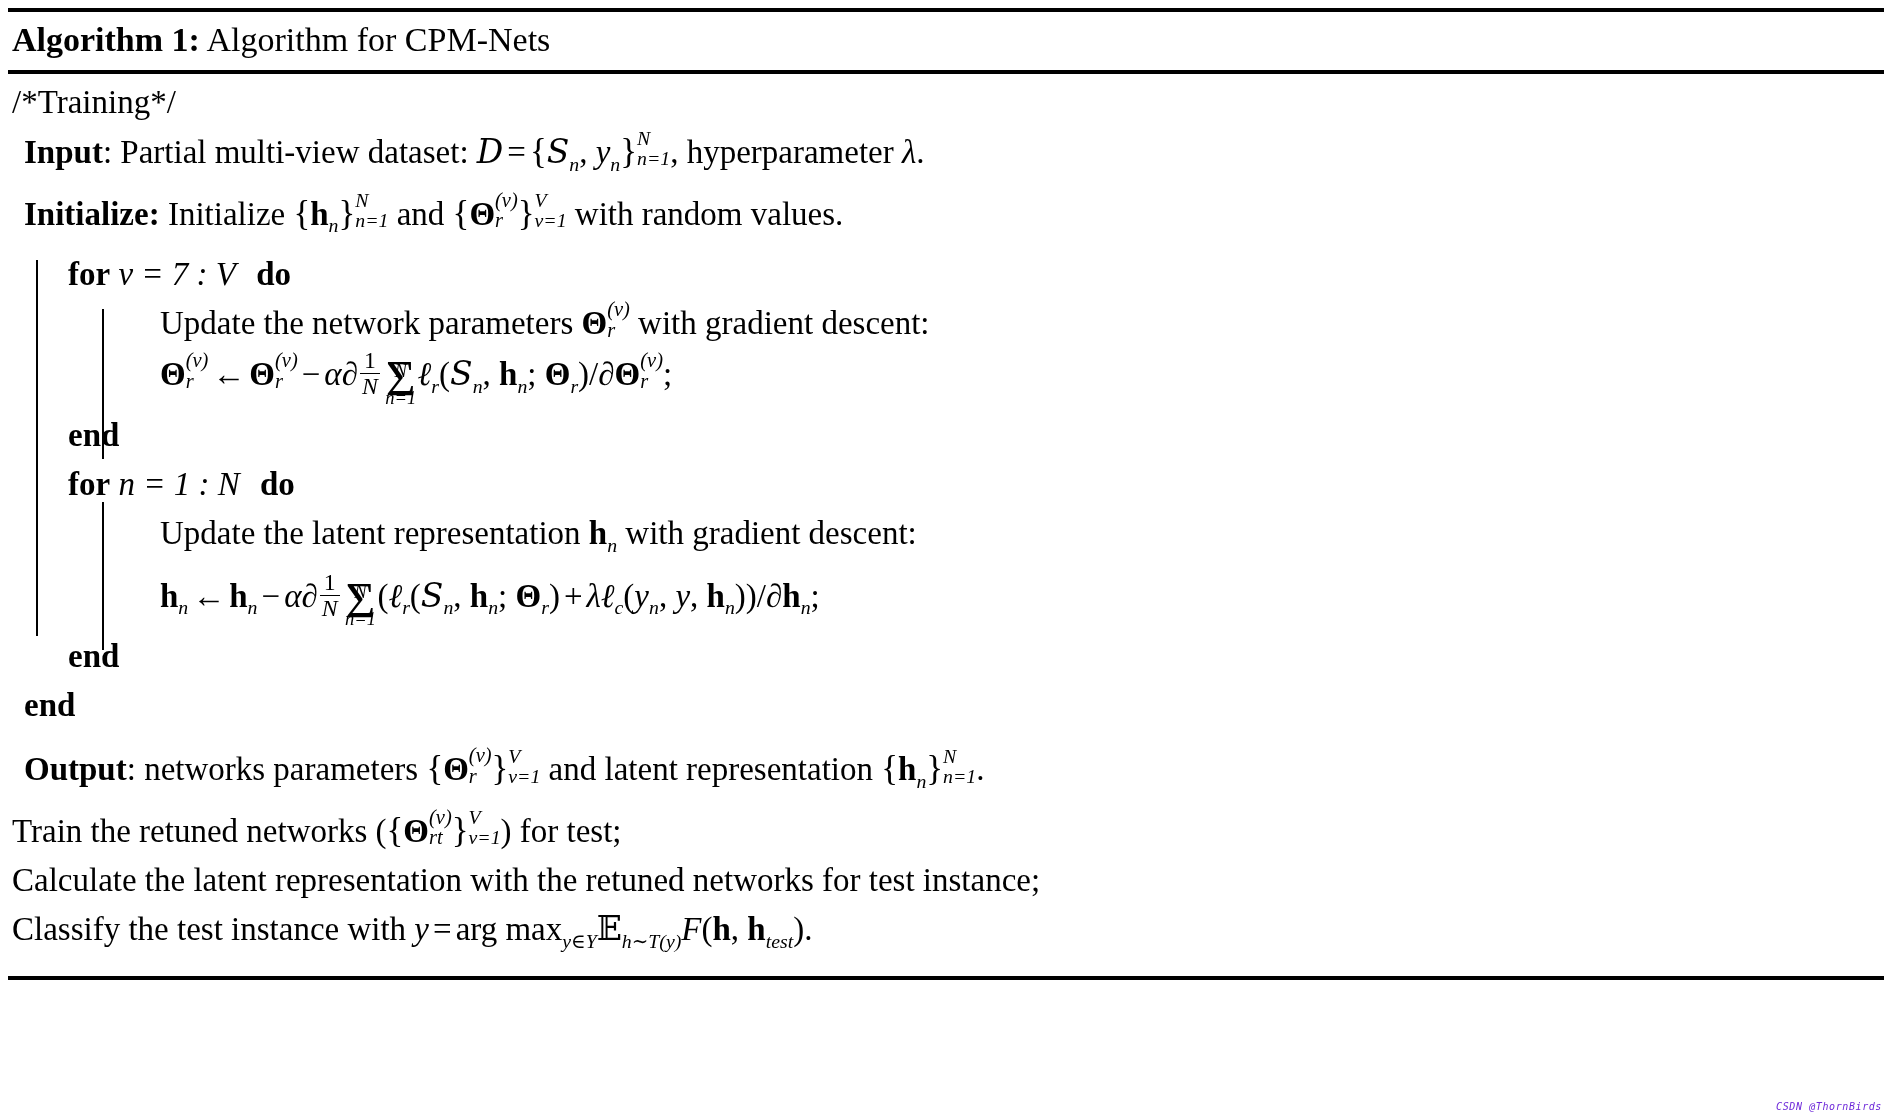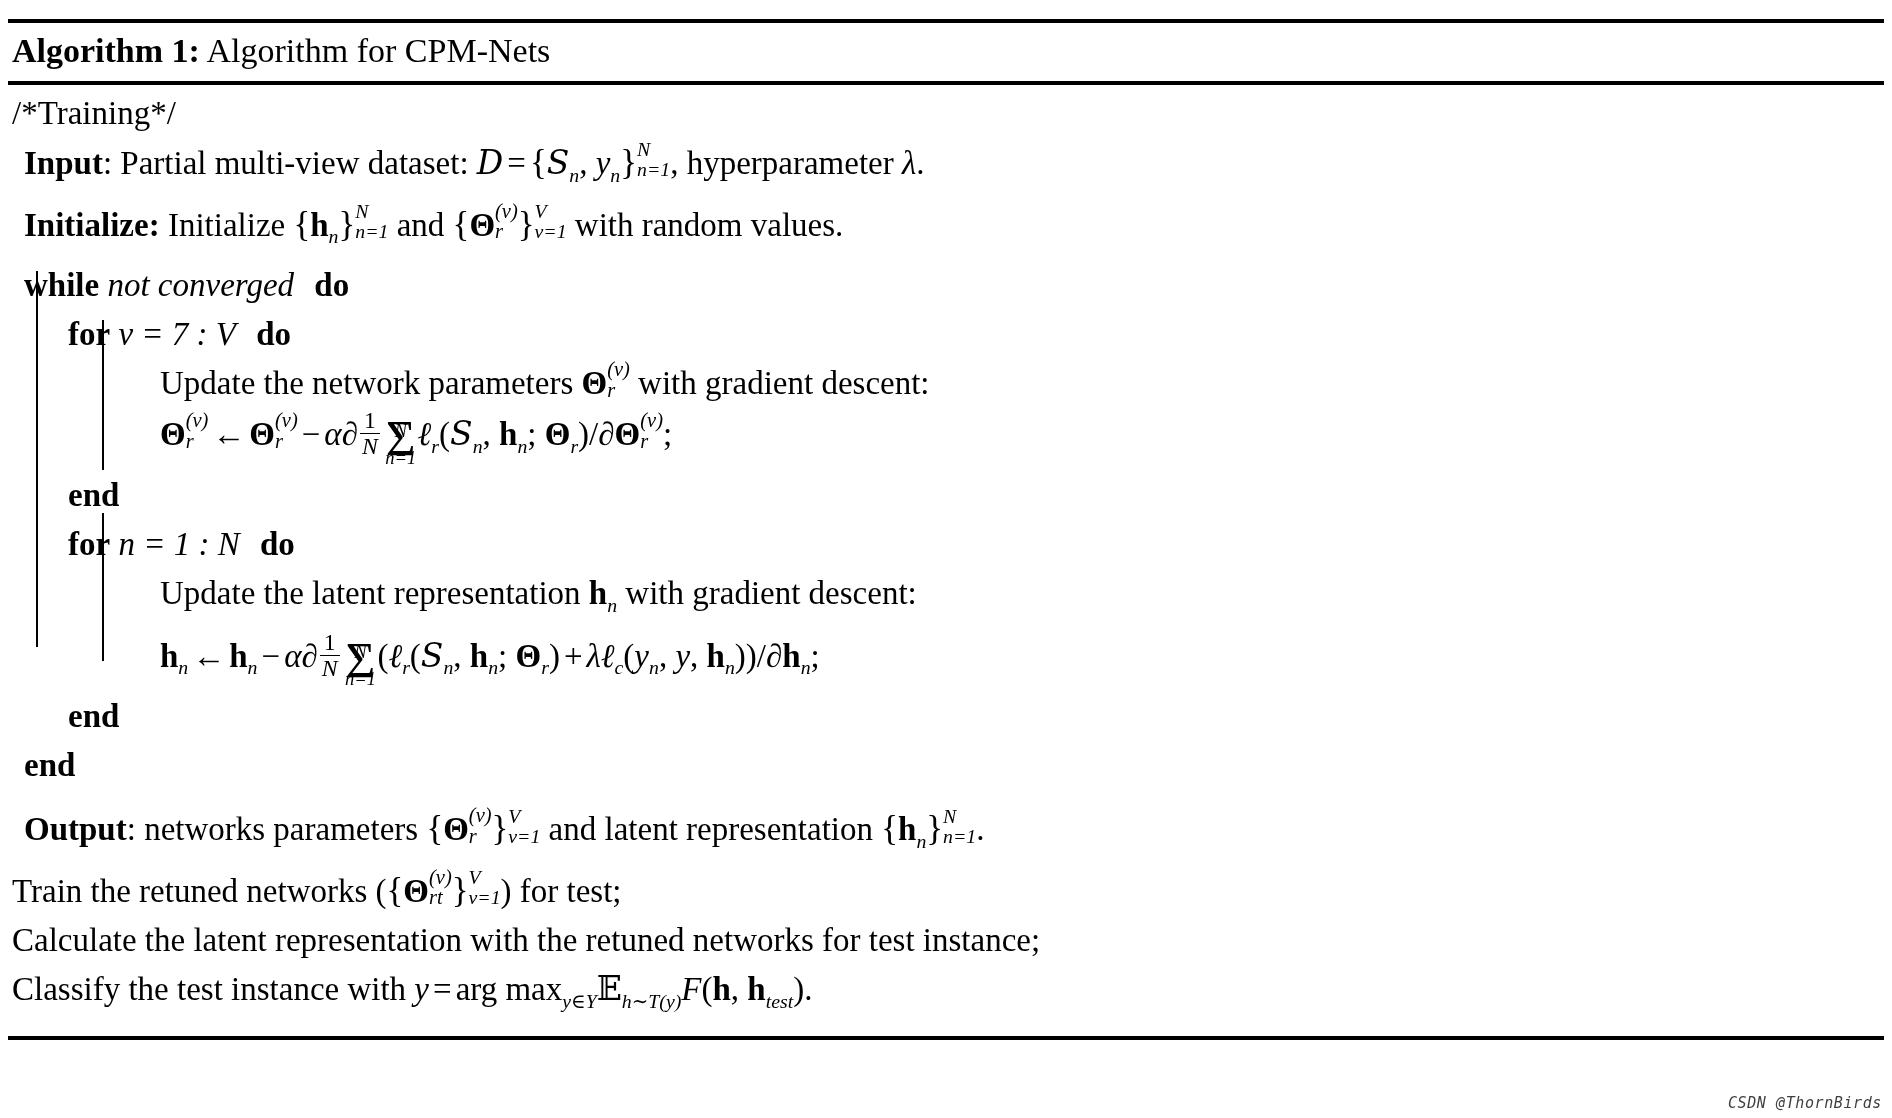--- a/index.html
+++ b/index.html
@@ -10,21 +10,21 @@
   body {
     width: 1892px;
     height: 1118px;
     font-family: "Liberation Serif", "DejaVu Serif", serif;
     color: #000000;
     overflow: hidden;
   }
   .algorithm {
     position: absolute;
     left: 8px;
-    top: 19px;
+    top: 8px;
     width: 1876px;
   }
   
   .rule-top {
     border-top: 4px solid #000;
     height: 0;
     margin: 0;
   }
   .rule-mid {
     border-top: 4px solid #000;
@@ -139,22 +139,22 @@
     border-left: 2.5px solid #000;
   }
   #guide-while { left: 28px;  top: 252px; height: 376px; }
   #guide-for1  { left: 94px;  top: 301px; height: 150px; }
   #guide-for2  { left: 94px;  top: 494px; height: 148px; }
 
   .watermark {
     position: absolute;
     right: 10px;
     bottom: 6px;
-    font-size: 15px;
-    color: #404040;
+    font-size: 10px;
+    color: #6d28d9;
     font-family: "DejaVu Sans Mono", monospace;
     letter-spacing: 0.6px;
     font-style: italic;
   }
 </style>
 </head>
 <body>
 
 <div class="algorithm">
 
@@ -178,25 +178,20 @@
     </div>
 
     <div class="line">
       <span class="kw">Input</span><span>: Partial multi-view dataset: </span><span class="math"><span class="cal">D</span><span class="op">=</span><span class="brace">{</span><span class="cal">S</span><span class="sub-only">n</span><span class="mathup">,</span> <span>y</span><span class="sub-only">n</span><span class="brace">}</span><span class="supsub"><span>N</span><span>n=1</span></span></span><span>, hyperparameter </span><span class="math">λ</span><span>.</span>
     </div>
 
     <div class="line">
       <span class="kw">Initialize:</span><span> Initialize </span><span class="math"><span class="brace">{</span><span class="bf">h</span><span class="sub-only">n</span><span class="brace">}</span><span class="supsub"><span>N</span><span>n=1</span></span></span><span> and </span><span class="math"><span class="brace">{</span><span class="bf">Θ</span><span class="updown"><span>(v)</span><span>r</span></span><span class="brace">}</span><span class="supsub"><span>V</span><span>v=1</span></span></span><span> with random values.</span>
     </div>
 
-    <div class="line">
-      <span class="kw">while</span>
-      <span class="it">not converged</span>
-      <span class="kw">do</span>
-    </div>
 
     <div class="line indent1">
       <span class="kw">for</span>
       <span class="math">v = 7 : V</span>
       <span class="kw">do</span>
     </div>
 
     <div class="line indent3">
       <span>Update the network parameters </span><span class="math"><span class="bf">Θ</span><span class="updown"><span>(v)</span><span>r</span></span></span><span> with gradient descent:</span>
     </div>

